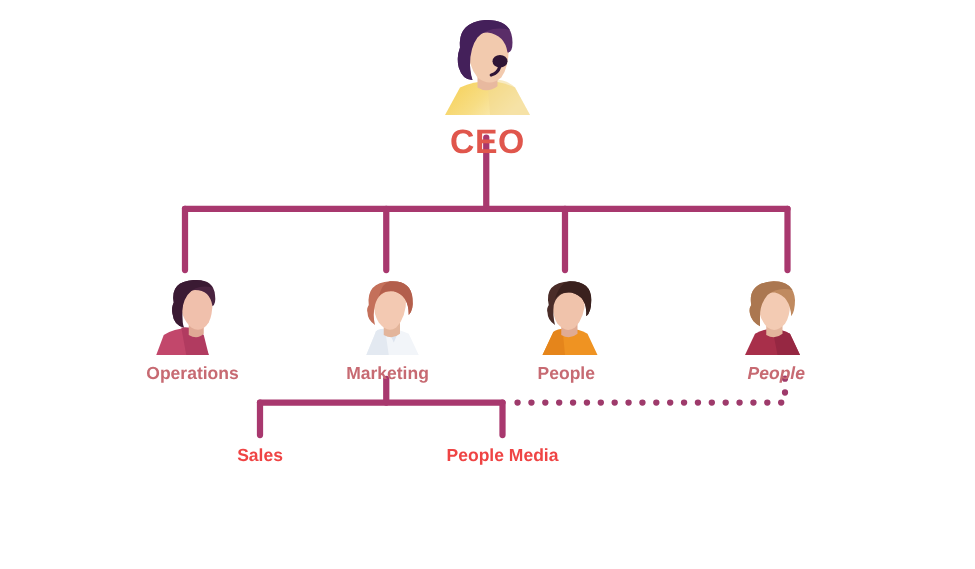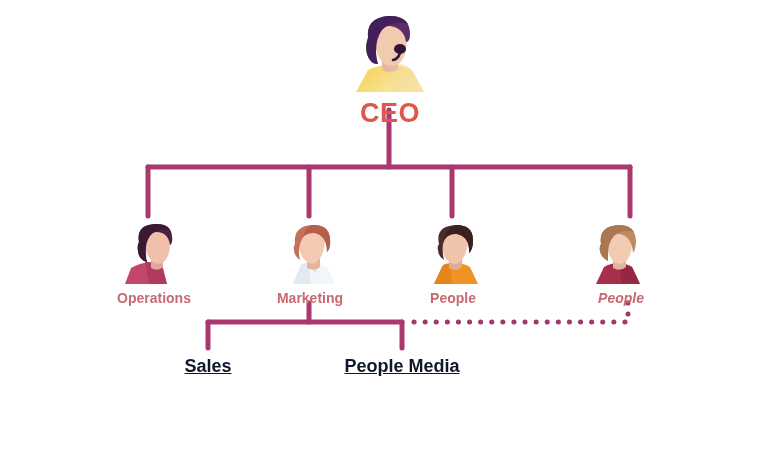--- a/index.html
+++ b/index.html
@@ -68,23 +68,22 @@
   #node-operations { left: 79px; }
   #node-marketing  { left: 235px; }
   #node-finance    { left: 378px; }
   #node-people     { left: 546px; font-style: italic; }
   
   .node-l3 {
     top: 357px;
     width: 160px;
   }
   .node-l3 .node-label {
-    font-size: 18px;
-    color: #0f172a;
-    text-decoration: underline;
+    font-size: 14px;
+    color: #ef4444;
   }
   #node-sales       { left: 128px; }
   #node-social-media{ left: 322px; }
 </style>
 </head>
 <body>
 
 <div id="org-chart">
 
   <svg class="connector-layer" viewBox="0 0 780 455" width="780" height="455" xmlns="http://www.w3.org/2000/svg">

